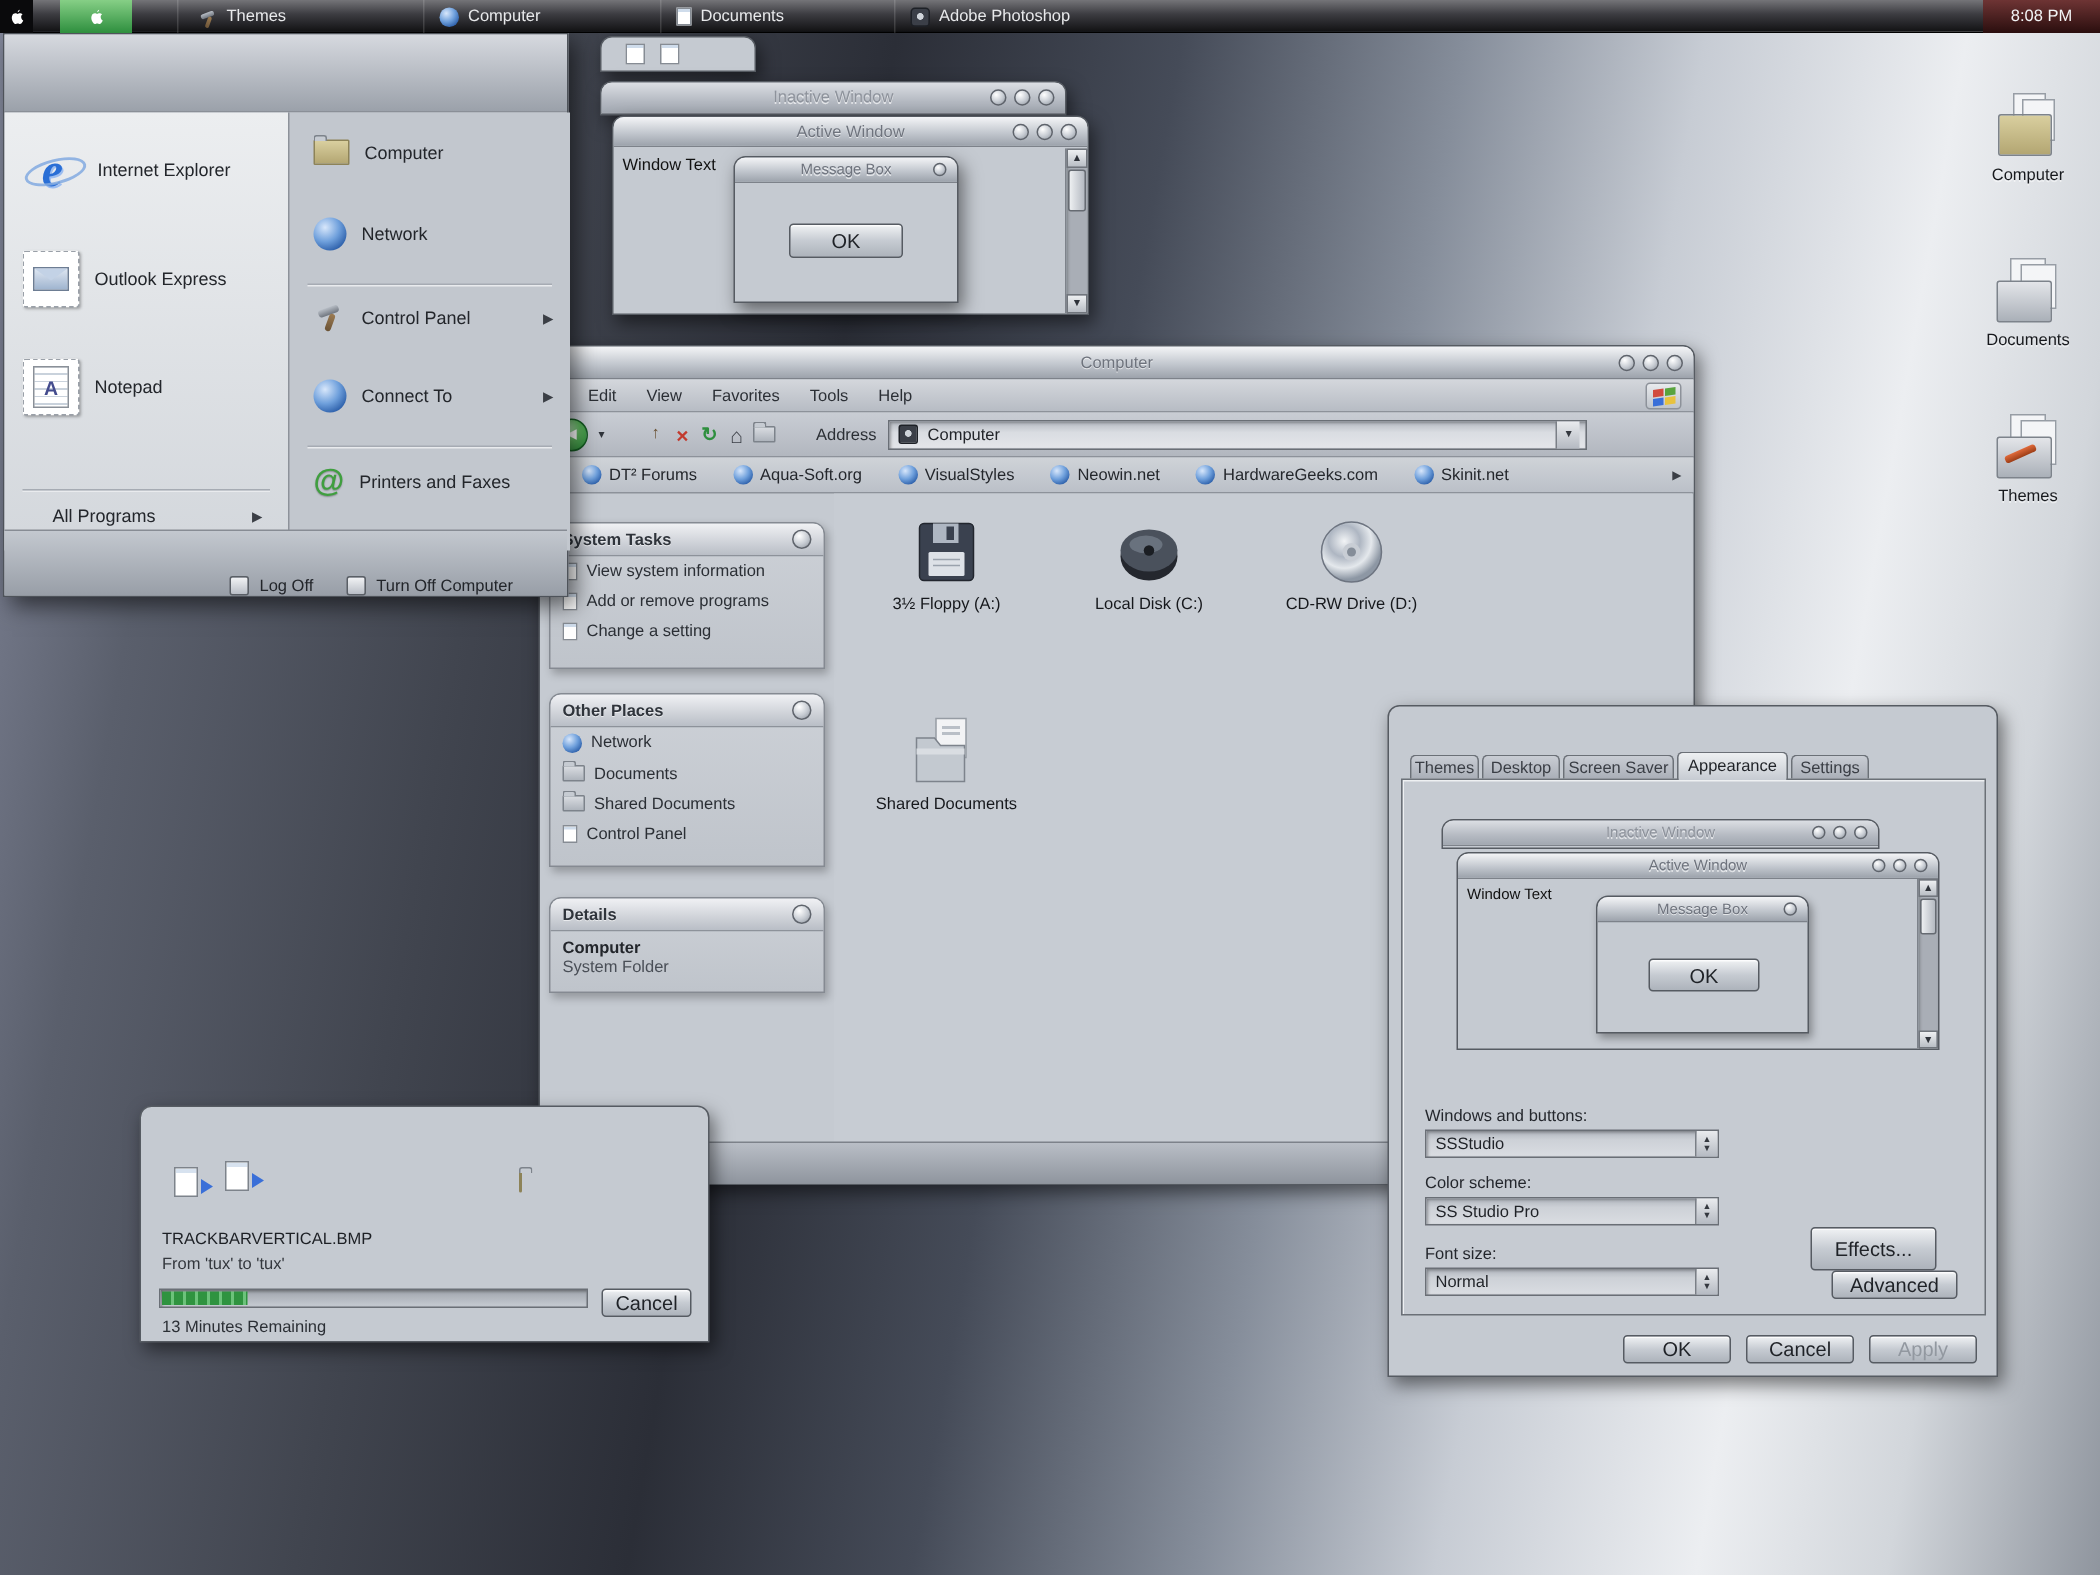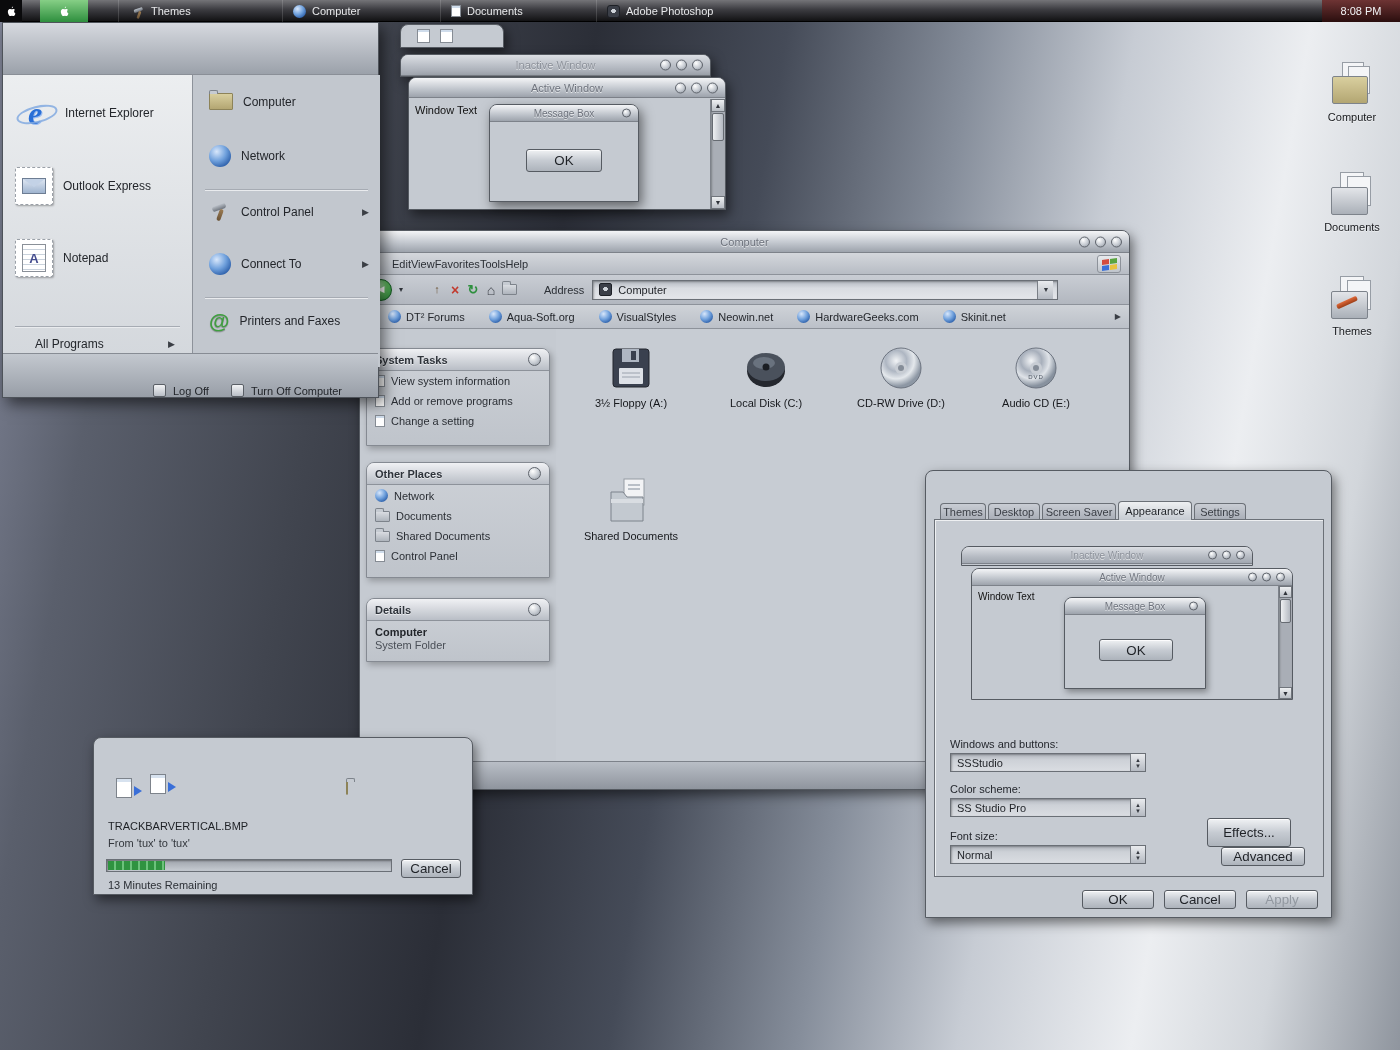--- a/index.html
+++ b/index.html
@@ -88,21 +88,21 @@
        color:#444c8e;font-weight:bold;font-size:13px}
   .ic-at{font-weight:bold;font-size:21px;color:#3f9f3f;flex:none;text-shadow:0 1px 1px rgba(0,0,0,.3)}
   .ic-hammer{width:22px;height:22px;flex:none;position:relative}
   .ic-hammer::before{content:"";position:absolute;left:3px;top:4px;width:14px;height:5px;border-radius:2px;
        background:linear-gradient(#b8bec6,#6f757e);transform:rotate(-20deg)}
   .ic-hammer::after{content:"";position:absolute;left:9px;top:8px;width:4px;height:12px;border-radius:2px;
        background:linear-gradient(#9b7b52,#6b5336);transform:rotate(20deg)}
   .ic-hammer.sm{transform:scale(.65);transform-origin:center}
   .smarrow{margin-left:auto;font-size:9px;color:#3a3e45}
   
-  .menubar{position:absolute;left:0;top:22px;width:100%;height:22px;display:flex;align-items:center;
+  .menubar{position:absolute;left:0;top:22px;width:100%;height:22px;display:flex;align-items:center;gap:20px;
        padding-left:32px;background:linear-gradient(#d4d7dc,#b7bcc4);border-bottom:1px solid #8d929a;color:#2b2f35}
   .toolbar{position:absolute;left:0;top:44px;width:100%;height:30px;display:flex;align-items:center;
        background:linear-gradient(#c9cdd4,#b2b7bf);border-bottom:1px solid #8d929a}
   .linksbar{position:absolute;left:0;top:74px;width:100%;height:24px;display:flex;align-items:center;gap:24px;
        padding-left:28px;background:linear-gradient(#cfd3d8,#bbc0c8);border-bottom:1px solid #8d929a;color:#24272c}
   .linkitem{display:flex;align-items:center;gap:5px}
   .backbtn{width:22px;height:22px;border-radius:50%;margin-left:10px;flex:none;display:flex;align-items:center;justify-content:center;
        background:radial-gradient(circle at 35% 30%,#bfe8bf,#5bb25b 45%,#1f7a2f);border:1px solid #155a22;
        color:#fff;font-size:9px}
   .tbico{width:18px;height:18px;display:flex;align-items:center;justify-content:center;flex:none}
@@ -112,21 +112,21 @@
   .addr .drop{margin-left:auto;width:16px;align-self:stretch;border-left:1px solid #7a7f86;
        background:linear-gradient(#e9ebee,#b5bac2);display:flex;align-items:center;justify-content:center;
        font-size:7px;color:#34383f}
   .spanel{position:absolute;border:1px solid #858a92;border-radius:8px 8px 0 0;
        background:linear-gradient(#cdd1d7,#bfc4cb);box-shadow:2px 3px 6px rgba(0,0,0,.25)}
   .spanel .ph{height:22px;display:flex;align-items:center;padding:0 8px;font-weight:bold;color:#2f343b;
        background:linear-gradient(#f0f1f4,#b9bec6);border-bottom:1px solid #8d929a;border-radius:7px 7px 0 0;
        text-shadow:0 1px 0 rgba(255,255,255,.6)}
   .spanel .pbtn{margin-left:auto;width:13px;height:13px;border-radius:50%;border:1px solid #5f646c;
        background:radial-gradient(circle at 35% 30%,#fff,#c6cbd2 55%,#8d939c)}
-  .pitem{display:flex;align-items:flex-end;gap:6px;padding:4px 8px;color:#2b2f35}
+  .pitem{display:flex;align-items:flex-start;gap:6px;padding:4px 8px;color:#2b2f35}
   .ditem{position:absolute;width:120px;text-align:center;color:#16181c}
   .ditem .dicon{position:relative;width:50px;height:50px;margin:0 auto 4px}
   .dvdtag{position:absolute;left:0;right:0;top:31px;font-size:6px;color:#4c5560;letter-spacing:1px}
   .winflagbox{position:absolute;right:8px;top:2px;width:24px;height:18px;border:1px solid #8d929a;border-radius:3px;
        background:linear-gradient(#e8eaed,#bfc4cb);display:flex;align-items:center;justify-content:center}
   .winflag{display:grid;grid-template-columns:7px 7px;gap:1px;transform:skewY(-8deg)}
   .winflag i{height:5px;display:block}
   .fr{background:#d24b3e}.fg{background:#59a43e}.fb{background:#3a6fd8}.fy{background:#e8c23e}
   .efooter{position:absolute;left:0;bottom:0;width:100%;height:28px;
        background:linear-gradient(#b9bec6,#8f959e);border-top:1px solid #7d828a}
@@ -355,39 +355,20 @@
   <div class="ditem" style="left:346px;top:112px">
     <div class="dicon">
       <svg width="50" height="50" viewBox="0 0 50 50">
         <ellipse cx="25" cy="28" rx="19" ry="16" fill="#24272e"></ellipse>
         <ellipse cx="25" cy="24" rx="19" ry="14" fill="#4a515c"></ellipse>
         <ellipse cx="23" cy="20" rx="11" ry="6" fill="#747d8a" opacity=".75"></ellipse>
         <circle cx="25" cy="24" r="3.5" fill="#1b1e23"></circle>
       </svg>
     </div>
     <div>Local Disk (C:)</div>
-  </div>
-  <div class="ditem" style="left:616px;top:112px">
-    <div class="dicon">
-      <svg width="50" height="50" viewBox="0 0 50 50">
-        <defs>
-          <radialGradient id="cd2" cx="38%" cy="32%" r="75%">
-            <stop offset="0%" stop-color="#f2f4f6"></stop>
-              <stop offset="35%" stop-color="#a7afbb"></stop>
-            <stop offset="60%" stop-color="#dfe3e8"></stop>
-              <stop offset="85%" stop-color="#87919e"></stop>
-          </radialGradient>
-        </defs>
-        <circle cx="25" cy="25" r="20" fill="url(#cd2)" stroke="#6d7480"></circle>
-        <circle cx="25" cy="25" r="6" fill="#c8cdd4"></circle>
-        <circle cx="25" cy="25" r="3" fill="#858d98"></circle>
-      </svg>
-      <span class="dvdtag">DVD</span>
-    </div>
-    <div>Audio CD (E:)</div>
   </div>
 
   <div class="ditem" style="left:211px;top:245px">
     <div class="dicon">
       <svg width="50" height="50" viewBox="0 0 50 50">
         <rect x="18" y="3" width="20" height="26" fill="#f2f3f5" stroke="#969ca4"></rect>
         <rect x="22" y="8" width="12" height="2" fill="#b9bfc7"></rect>
         <rect x="22" y="12" width="12" height="2" fill="#b9bfc7"></rect>
         <path d="M5 16 h12 l4 5 h16 v24 H5 z" fill="#c3c9d0" stroke="#7d838c"></path>
         <path d="M5 23 h32 v4 H5 z" fill="#d9dde2"></path>

